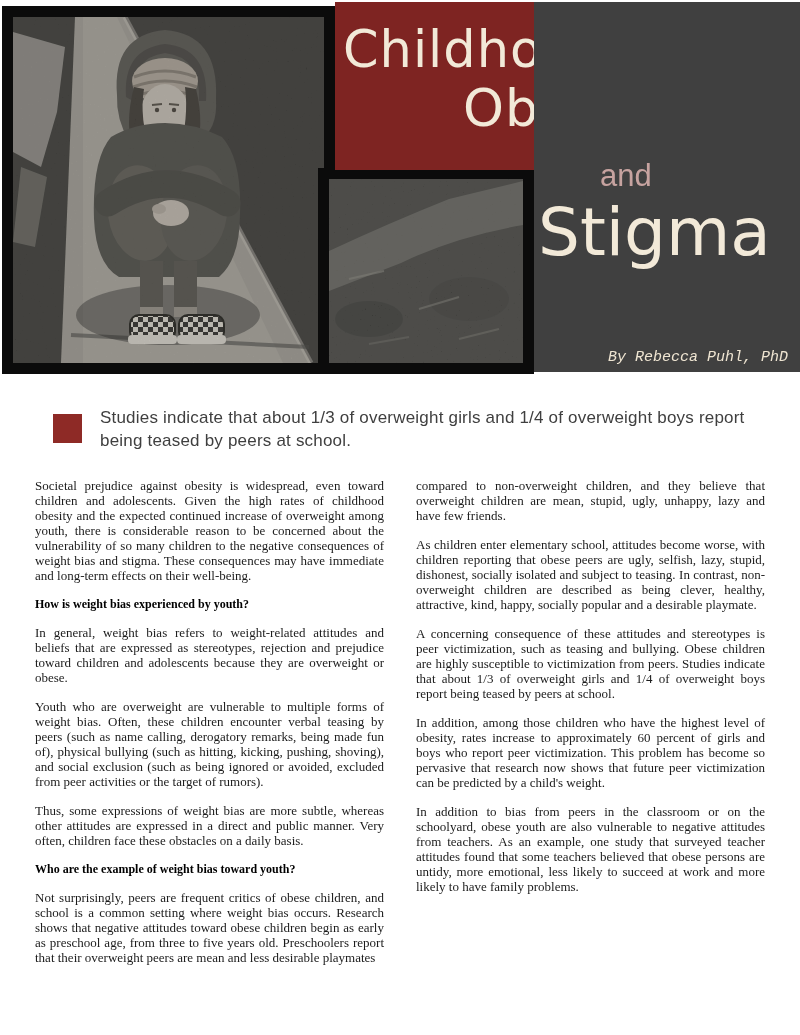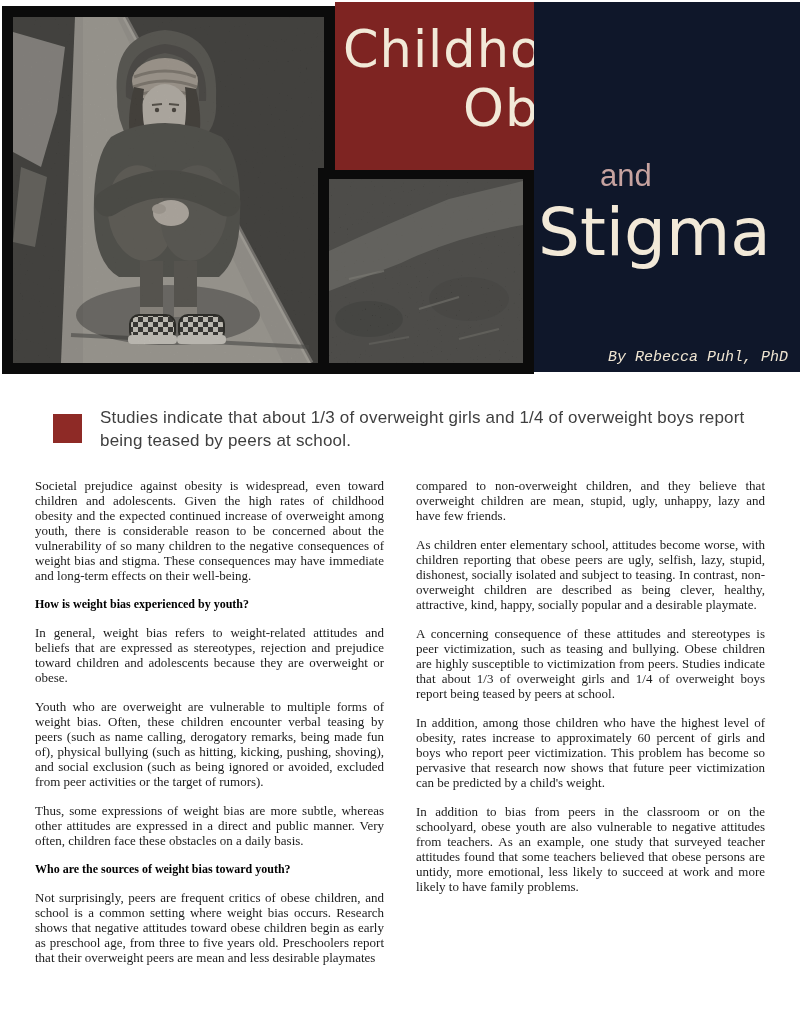--- a/index.html
+++ b/index.html
@@ -8,21 +8,21 @@
         overflow:hidden;font-family:"Liberation Serif",serif;}
 
   
   .hero{position:absolute;left:0;top:0;width:800px;height:380px;}
   .photo-frame{position:absolute;background:#0b0b0b;box-sizing:border-box;border:11px solid #0b0b0b;}
   .photo-girl{left:2px;top:6px;width:333px;height:368px;}
   .photo-mulch{left:318px;top:168px;width:216px;height:206px;}
   .photo-frame svg{display:block;width:100%;height:100%;}
 
   .red-top{position:absolute;left:335px;top:2px;width:465px;height:168px;background:#7e2422;}
-  .red-right{position:absolute;left:534px;top:2px;width:266px;height:370px;background:#0f172a;}
+  .red-right{position:absolute;left:534px;top:2px;width:266px;height:370px;background:#404040;}
 
   .title-word{position:absolute;color:#f2e9d8;font-family:"DejaVu Sans",sans-serif;
               font-weight:normal;white-space:nowrap;}
   .t-childhood{left:8px;top:18px;font-size:51px;letter-spacing:1px;}
   .t-obesity{left:128px;top:76px;font-size:52px;letter-spacing:1px;}
   .t-and{position:absolute;left:66px;top:156px;font-size:31px;color:#c7a3a0;
          font-family:"Liberation Sans",sans-serif;}
   .t-stigma{left:4px;top:192px;font-size:66px;letter-spacing:0px;}
   .byline{position:absolute;right:12px;bottom:6px;color:#efe5d2;font-style:italic;
           font-family:Liberation Mono, monospace;font-size:15px;white-space:nowrap;}
@@ -150,21 +150,21 @@
     <p class="pq-text">Studies indicate that about 1/3 of overweight girls and 1/4 of overweight boys report being teased by peers at school.</p>
   </section>
 
   <main class="columns">
     <div class="col">
       <p>Societal prejudice against obesity is widespread, even toward children and adolescents. Given the high rates of childhood obesity and the expected continued increase of overweight among youth, there is considerable reason to be concerned about the vulnerability of so many children to the negative consequences of weight bias and stigma. These consequences may have immediate and long-term effects on their well-being.</p>
       <h3>How is weight bias experienced by youth?</h3>
       <p>In general, weight bias refers to weight-related attitudes and beliefs that are expressed as stereotypes, rejection and prejudice toward children and adolescents because they are overweight or obese.</p>
       <p>Youth who are overweight are vulnerable to multiple forms of weight bias. Often, these children encounter verbal teasing by peers (such as name calling, derogatory remarks, being made fun of), physical bullying (such as hitting, kicking, pushing, shoving), and social exclusion (such as being ignored or avoided, excluded from peer activities or the target of rumors).</p>
       <p>Thus, some expressions of weight bias are more subtle, whereas other attitudes are expressed in a direct and public manner. Very often, children face these obstacles on a daily basis.</p>
-      <h3>Who are the sources of weight bias toward youth?</h3>
+      <h3>Who are the example of weight bias toward youth?</h3>
       <p>Not surprisingly, peers are frequent critics of obese children, and school is a common setting where weight bias occurs. Research shows that negative attitudes toward obese children begin as early as preschool age, from three to five years old. Preschoolers report that their overweight peers are mean and less desirable playmates</p>
     </div>
     <div class="col">
       <p>compared to non-overweight children, and they believe that overweight children are mean, stupid, ugly, unhappy, lazy and have few friends.</p>
       <p>As children enter elementary school, attitudes become worse, with children reporting that obese peers are ugly, selfish, lazy, stupid, dishonest, socially isolated and subject to teasing. In contrast, non-overweight children are described as being clever, healthy, attractive, kind, happy, socially popular and a desirable playmate.</p>
       <p>A concerning consequence of these attitudes and stereotypes is peer victimization, such as teasing and bullying. Obese children are highly susceptible to victimization from peers. Studies indicate that about 1/3 of overweight girls and 1/4 of overweight boys report being teased by peers at school.</p>
       <p>In addition, among those children who have the highest level of obesity, rates increase to approximately 60 percent of girls and boys who report peer victimization. This problem has become so pervasive that research now shows that future peer victimization can be predicted by a child's weight.</p>
       <p>In addition to bias from peers in the classroom or on the schoolyard, obese youth are also vulnerable to negative attitudes from teachers. As an example, one study that surveyed teacher attitudes found that some teachers believed that obese persons are untidy, more emotional, less likely to succeed at work and more likely to have family problems.</p>
     </div>
   </main>

